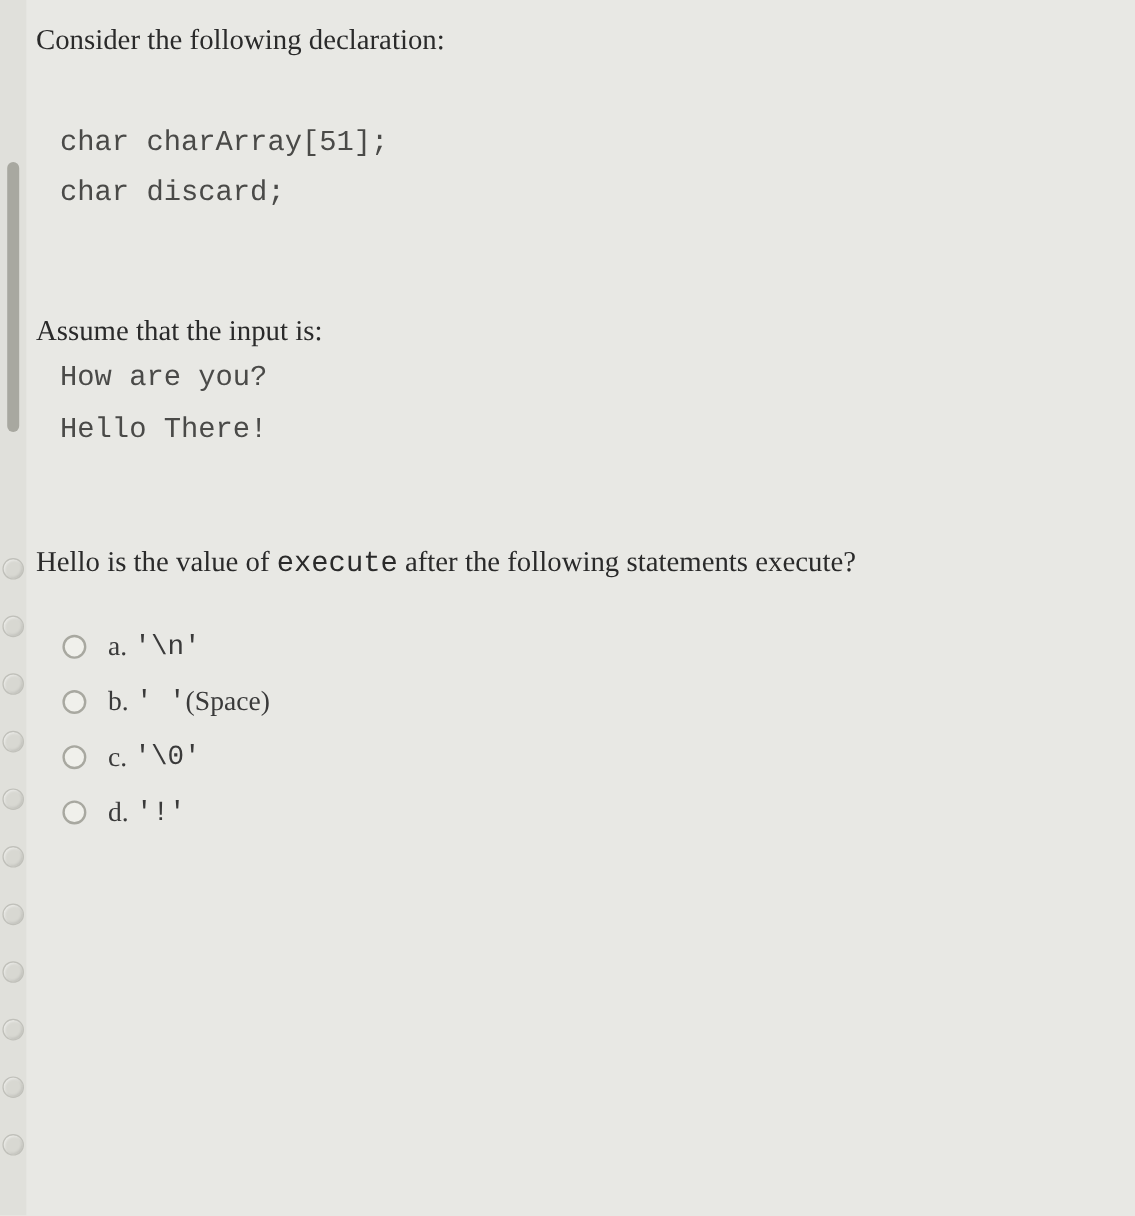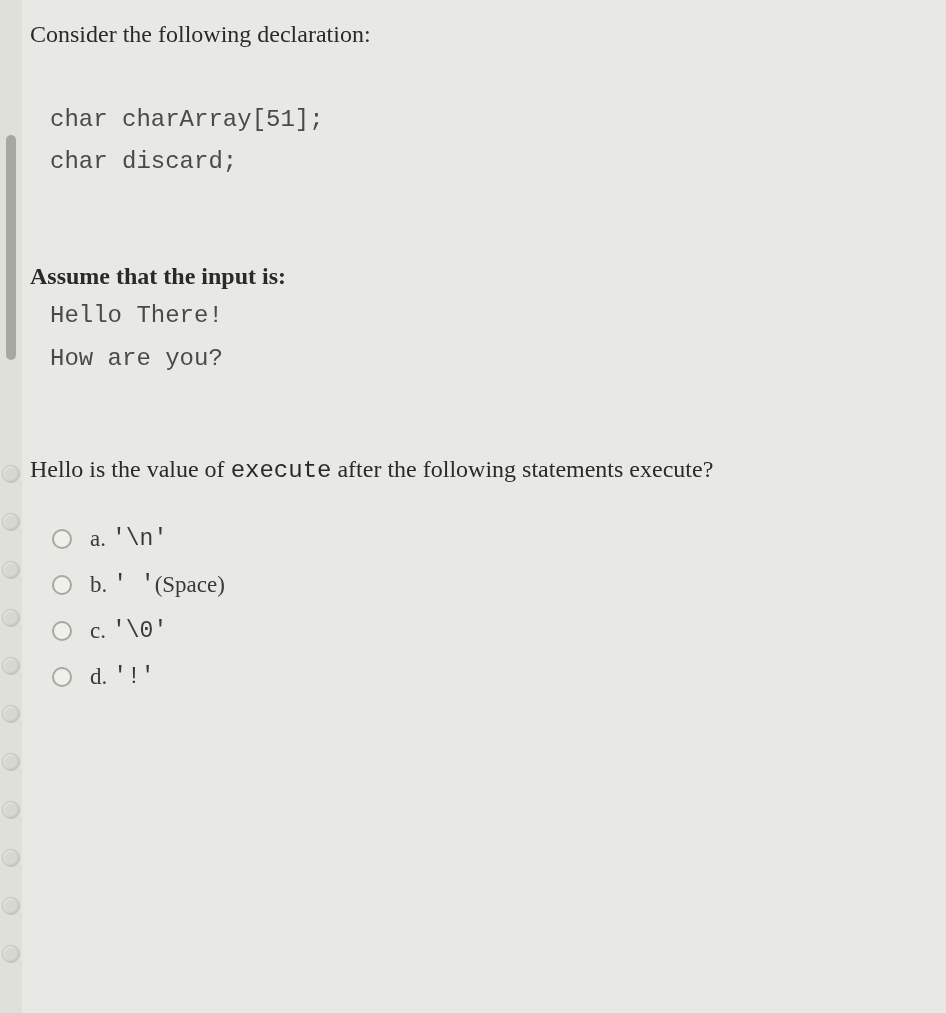--- a/index.html
+++ b/index.html
@@ -67,21 +67,21 @@
     }
     .section-gap {
       height: 78px;
     }
     .assume-text {
       font-size: 24px;
       color: #2a2a2a;
       margin-bottom: 6px;
     }
     .bold {
-      font-weight: bold;
+      font-weight: normal;
     }
     .question-main {
       font-size: 24px;
       color: #2a2a2a;
       margin-top: 76px;
       margin-bottom: 42px;
     }
     .inline-code {
       font-family: 'Courier New', Courier, monospace;
     }
@@ -138,22 +138,22 @@
 
   <div class="code-block">
     <div class="code-line">char charArray[51];</div>
     <div class="code-line">char discard;</div>
   </div>
 
   <div class="section-gap"></div>
 
   <div class="assume-text bold">Assume that the input is:</div>
   <div class="code-block">
+    <div class="code-line">How are you?</div>
     <div class="code-line">Hello There!</div>
-    <div class="code-line">How are you?</div>
   </div>
 
   <div class="question-main">
     <span>Hello is the value of </span><span class="inline-code">execute</span><span> after the following statements execute?</span>
   </div>
 
 
   <div class="options">
     <div class="option">
       <div class="radio"></div>

